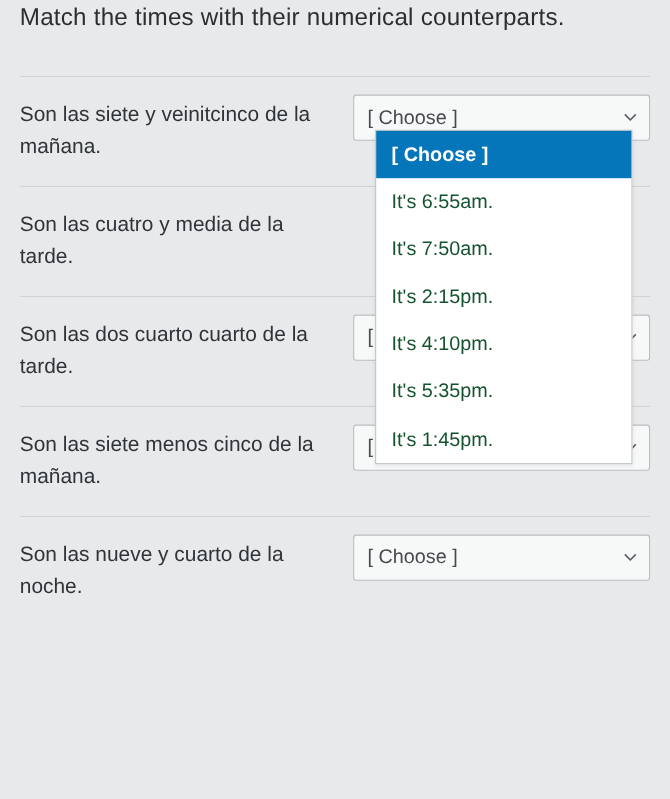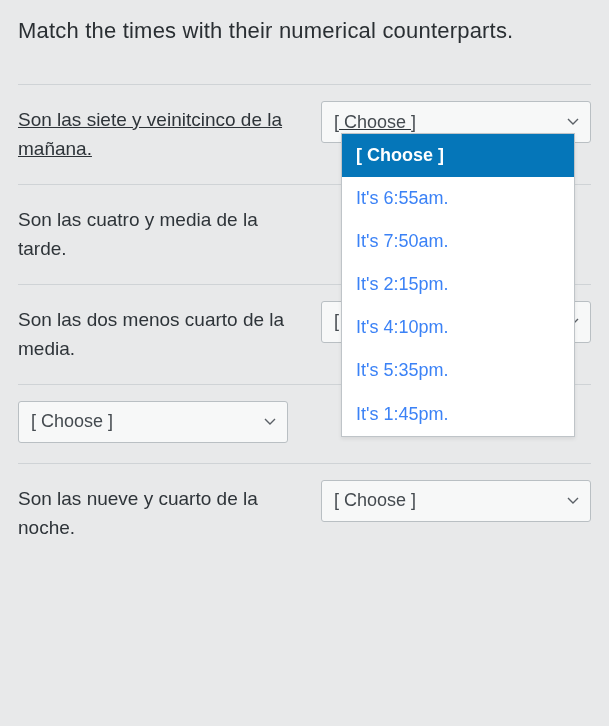--- a/index.html
+++ b/index.html
@@ -9,42 +9,41 @@
     }
     body {
       width: 609px;
       height: 726px;
       background: #e8e9ea;
       font-family: -apple-system, BlinkMacSystemFont, "Segoe UI", "Helvetica Neue", Arial, sans-serif;
       color: #2d3338;
       overflow: hidden;
     }
     .page {
-      padding: 18px 18px 0 18px;
+      padding: 3px 18px 0 18px;
     }
     .question-title {
       font-size: 22px;
       font-weight: 400;
       color: #2a2f33;
       margin-bottom: 40px;
       letter-spacing: 0.2px;
     }
     .matches {
       position: relative;
     }
     .row {
       display: flex;
       align-items: flex-start;
       border-top: 1px solid #cfd3d6;
       padding: 16px 0 20px 0;
       min-height: 74px;
     }
     .row:first-child {
       border-top: 1px solid #cfd3d6;
-      text-decoration: underline;
     }
     .prompt {
       flex: 1 1 50%;
       font-size: 19px;
       line-height: 1.55;
       color: #2e3439;
       padding-right: 12px;
       padding-top: 4px;
     }
     .select-wrap {
@@ -89,21 +88,21 @@
       top: 49px;
       width: 234px;
       background: #ffffff;
       border: 1px solid #bfc4c8;
       box-shadow: 0 2px 4px rgba(0,0,0,0.08);
       z-index: 10;
     }
     .dropdown .opt {
       padding: 8px 14px 9px 14px;
       font-size: 18px;
-      color: #3b82f6;
+      color: #14532d;
       cursor: pointer;
       line-height: 1.45;
     }
     .dropdown .opt.highlight {
       background: #0576b9;
       color: #ffffff;
       font-weight: 700;
     }
   </style>
 </head>
@@ -128,34 +127,35 @@
       </div>
     </div>
 
 
     <div class="row">
       <div class="prompt">Son las cuatro y media de la tarde.</div>
       <div class="select-wrap"></div>
     </div>
 
     <div class="row">
-      <div class="prompt">Son las dos menos cuarto de la media.</div>
+      <div class="prompt">Son las dos cuarto cuarto de la tarde.</div>
       <div class="select-wrap">
         <div class="select-box">
           <span>[ Choose ]</span>
           <span class="chev">
             <svg viewBox="0 0 12 8">
                 <path d="M1 1l5 5 5-5" stroke="#5a6066" stroke-width="1.4" fill="none"></path>
               </svg>
           </span>
         </div>
       </div>
     </div>
 
     <div class="row">
+      <div class="prompt">Son las siete menos cinco de la mañana.</div>
       <div class="select-wrap">
         <div class="select-box">
           <span>[ Choose ]</span>
           <span class="chev">
             <svg viewBox="0 0 12 8">
                 <path d="M1 1l5 5 5-5" stroke="#5a6066" stroke-width="1.4" fill="none"></path>
               </svg>
           </span>
         </div>
       </div>

